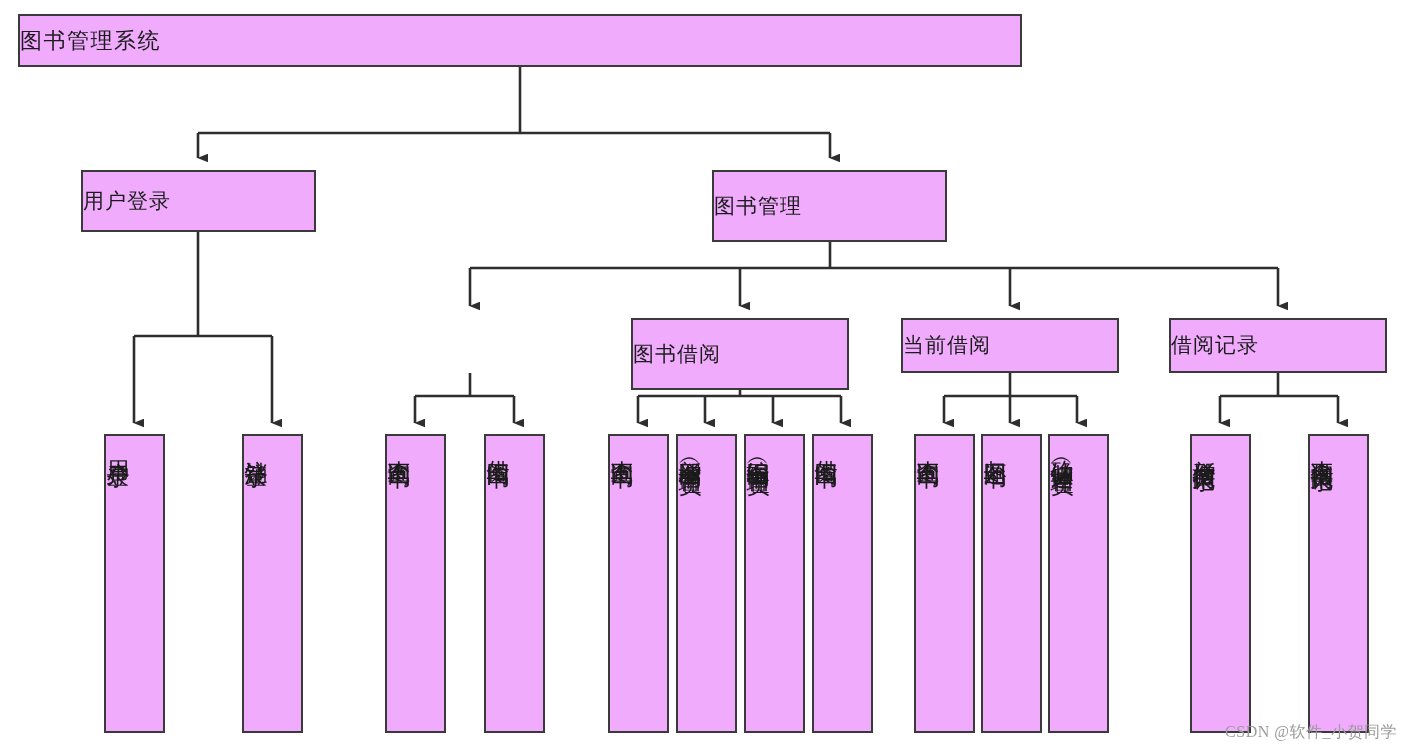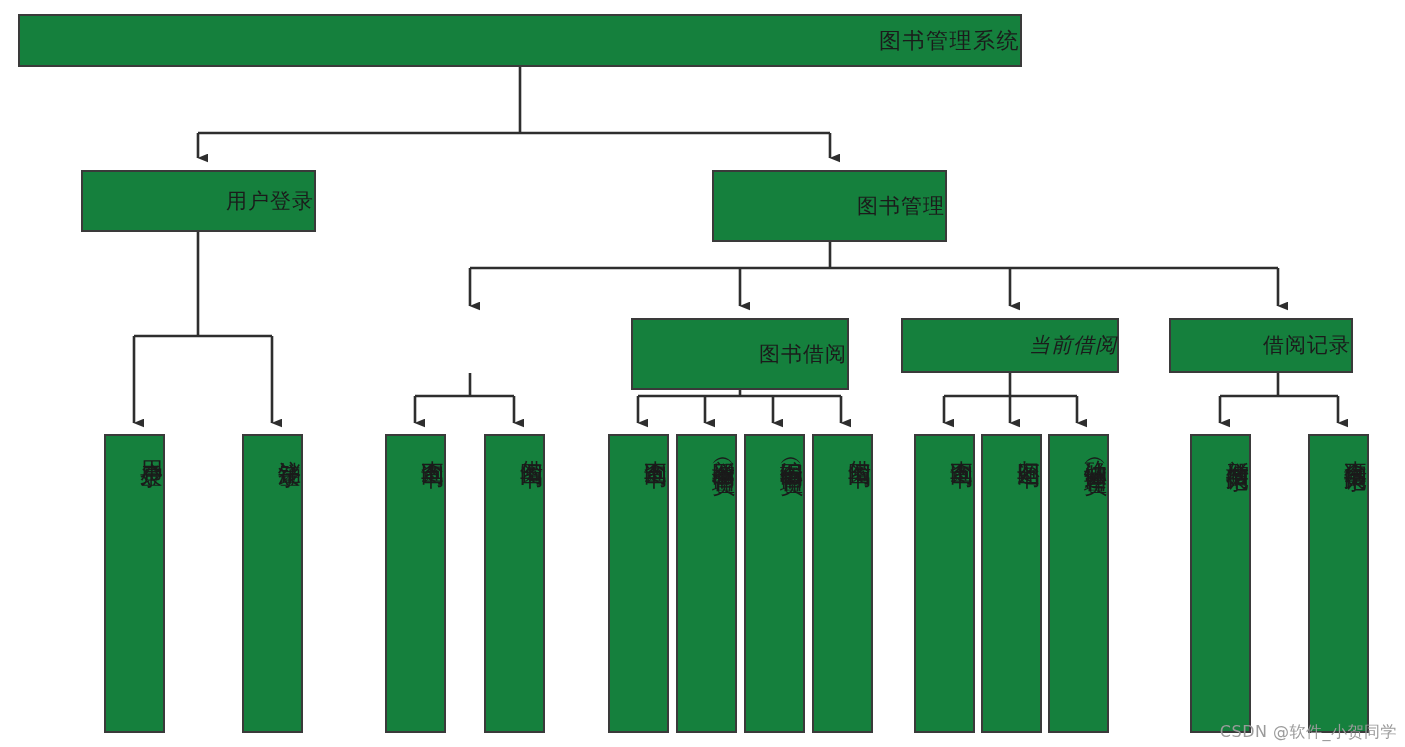--- a/index.html
+++ b/index.html
@@ -8,24 +8,24 @@
   #canvas{position:relative;width:1405px;height:747px;background:#fff;}
 
   
   #wires{position:absolute;left:0;top:0;width:1405px;height:747px;}
 
   
   .node{
     position:absolute;
     box-sizing:border-box;
     border:2.4px solid #3a3a3a;
-    background:#15803d;
+    background:#f0abfc;
     display:flex;
     align-items:center;
-    justify-content:flex-end;
+    justify-content:flex-start;
     color:#1b1b1b;
   }
   .node .cap{
     display:block;
     text-align:center;
     line-height:1.18;
     white-space:nowrap;
   }
   
   .node.h .cap{font-size:21px;letter-spacing:1px;}
@@ -44,20 +44,21 @@
   
   #watermark{
     position:absolute;
     right:8px;
     bottom:4px;
     font-size:16px;
     color:#9b9b9b;
     letter-spacing:.5px;
     white-space:nowrap;
     pointer-events:none;
+    font-family:Liberation Serif, serif;
   }
 </style>
 </head>
 <body>
 
 <div id="canvas">
 
   <svg id="wires" viewBox="0 0 1405 747" preserveAspectRatio="none" aria-hidden="true">
     <defs>
       <marker id="arw" markerWidth="9" markerHeight="11" refX="4.5" refY="10.4" orient="auto" markerUnits="userSpaceOnUse">
@@ -118,25 +119,25 @@
 
   <div class="node h" style="left:712px;top:170px;width:235px;height:72px;">
     <span class="cap">图书管理</span>
   </div>
 
 
   <div class="node h" style="left:631px;top:318px;width:218px;height:72px;">
     <span class="cap">图书借阅</span>
   </div>
 
-  <div class="node h" style="left:901px;top:318px;width:218px;height:55px;font-style:italic;">
+  <div class="node h" style="left:901px;top:318px;width:218px;height:55px;">
     <span class="cap">当前借阅</span>
   </div>
 
-  <div class="node h" style="left:1169px;top:318px;width:184px;height:55px;">
+  <div class="node h" style="left:1169px;top:318px;width:218px;height:55px;">
     <span class="cap">借阅记录</span>
   </div>
 
   <div class="node v" style="left:104px;top:434px;width:61px;height:299px;">
     <span class="cap">用户登录</span>
   </div>
 
   <div class="node v" style="left:242px;top:434px;width:61px;height:299px;">
     <span class="cap">注销登录</span>
   </div>

